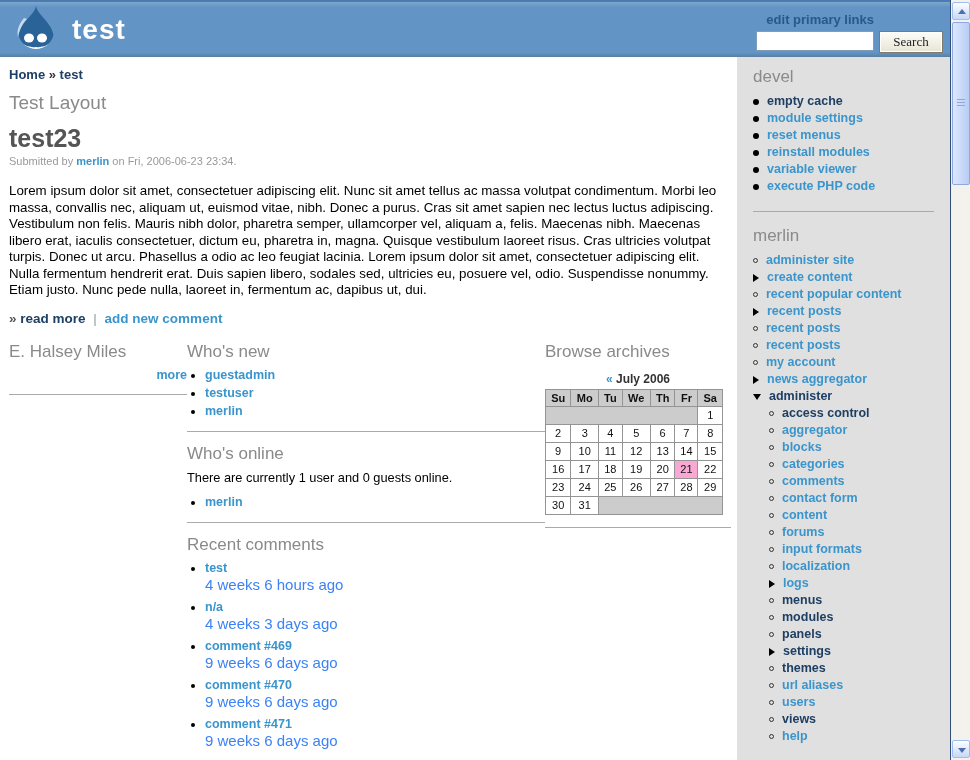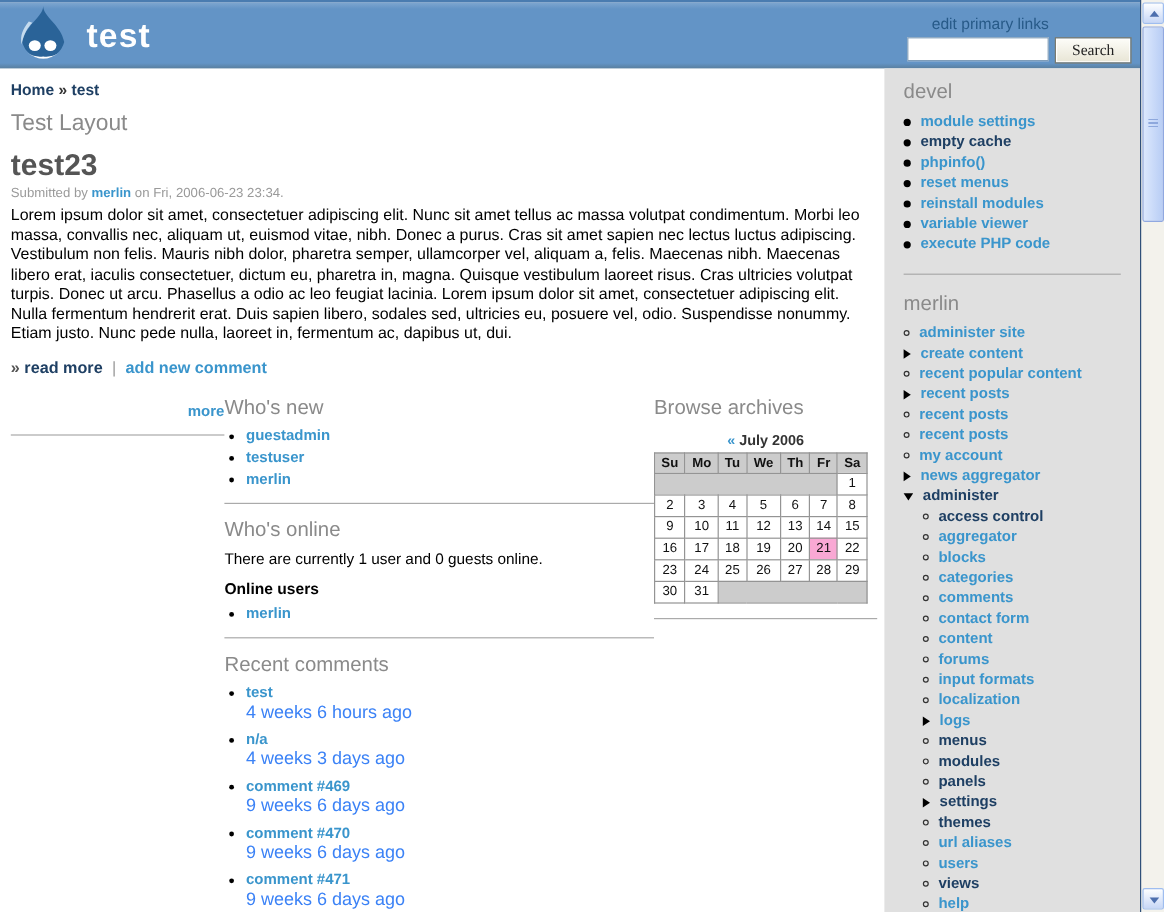--- a/index.html
+++ b/index.html
@@ -16,21 +16,21 @@
   #header {
     position:absolute; top:0; left:0; width:950px; height:57px;
     background:linear-gradient(180deg,#7ea6cf 0%, #6394c6 10%, #6394c6 92%, #597f9f 100%);
     border-top:2px solid #4a7cb0;
   }
   #logo { position:absolute; top:2px; left:10px; width:52px; height:53px; }
   #site-name {
     position:absolute; top:12px; left:72px; color:#fff; font-size:28px; font-weight:bold;
     letter-spacing:1px;
   }
-  #edit-primary { position:absolute; top:10px; right:76px; color:#275a88; font-weight:normal; font-size:13px; }
+  #edit-primary { position:absolute; top:10px; right:76px; color:#275a88; font-weight:bold; font-size:13px; }
   #search-input {
     position:absolute; top:29px; right:76px; width:118px; height:20px;
     border:1px solid #7f9db9; background:#fff; font-size:12px; padding:2px 4px;
   }
   #search-btn {
     position:absolute; top:29px; right:7px; width:64px; height:22px;
     background:linear-gradient(180deg,#fdfdf9,#e8e5d5); border:1px solid #7b7b6f;
     font-size:13px; color:#222; font-family:Liberation Serif, serif; cursor:pointer;
     box-shadow:inset 0 0 0 1px #fff;
   }
@@ -69,21 +69,21 @@
   .blt-circle { flex:0 0 auto; width:5px; height:5px; border:1px solid #333; border-radius:50%; background:transparent; }
   .blt-tri-r  { flex:0 0 auto; width:0; height:0; border-left:6px solid #000; border-top:4px solid transparent; border-bottom:4px solid transparent; }
   .blt-tri-d  { flex:0 0 auto; width:0; height:0; border-top:6px solid #000; border-left:4px solid transparent; border-right:4px solid transparent; }
 
   
   #main { position:absolute; top:57px; left:0; width:737px; height:703px; padding:10px 10px 0 9px; overflow:hidden; }
   #breadcrumb { font-size:13px; font-weight:bold; color:#333; margin-bottom:10px; }
   #breadcrumb a { color:#1e3f63; }
   #page-title { font-size:19px; color:#8a8a8a; font-weight:normal; margin:0 0 10px 0; }
   #node-title { font-size:25px; color:#555; font-weight:bold; margin:0 0 2px 0; }
-  #submitted  { font-size:11px; color:#9a9a9a; margin-bottom:4px; }
+  #submitted  { font-size:11px; color:#9a9a9a; margin-bottom:16px; }
   #submitted a { color:#3a95cc; font-weight:bold; }
   #node-body  { font-size:13.3px; line-height:16.5px; width:724px; margin:0 0 12px 0; }
   #node-links { font-size:13.5px; margin-bottom:16px; }
   #node-links .marker { color:#555; font-weight:bold; }
   #node-links .sep { color:#999; margin:0 4px; }
 
   
   #panels { display:flex; margin-top:16px; }
   .col-left  { width:178px; flex:0 0 auto; }
   .col-mid   { width:358px; flex:0 0 auto; }
@@ -158,36 +158,36 @@
   <div id="node-links">
     <span class="marker">»</span>
     <a class="vlnk">read more</a>
     <span class="sep">|</span>
     <a class="lnk">add new comment</a>
   </div>
 
   <div id="panels">
 
     <div class="col-left">
+      <h3 class="block-title">E. Halsey Miles</h3>
       <div class="more-row"><a class="lnk">more</a></div>
       <hr class="panel-hr">
     </div>
 
     <div class="col-mid">
       <h3 class="block-title">Who's new</h3>
       <ul class="content-list">
         <li><a class="lnk">guestadmin</a></li>
         <li><a class="lnk">testuser</a></li>
         <li><a class="lnk">merlin</a></li>
       </ul>
       <hr class="panel-hr">
 
       <h3 class="block-title">Who's online</h3>
       <div class="online-status">There are currently 1 user and 0 guests online.</div>
-      <div class="online-sub">Online users</div>
       <ul class="content-list">
         <li><a class="lnk">merlin</a></li>
       </ul>
       <hr class="panel-hr">
 
       <h3 class="block-title">Recent comments</h3>
       <ul class="comments-list">
         <li>
           <a class="lnk">test</a>
           <div class="age">4 weeks 6 hours ago</div>
@@ -280,29 +280,25 @@
     </div>
   </div>
 </div>
 
 <div id="sidebar">
 
   <h3 class="block-title">devel</h3>
   <ul class="sb-list">
     <li>
         <span class="blt-disc"></span>
+        <a class="vlnk">empty cache</a>
+      </li>
+    <li>
+        <span class="blt-disc"></span>
         <a class="lnk">module settings</a>
-      </li>
-    <li>
-        <span class="blt-disc"></span>
-        <a class="vlnk">empty cache</a>
-      </li>
-    <li>
-        <span class="blt-disc"></span>
-        <a class="lnk">phpinfo()</a>
       </li>
     <li>
         <span class="blt-disc"></span>
         <a class="lnk">reset menus</a>
       </li>
     <li>
         <span class="blt-disc"></span>
         <a class="lnk">reinstall modules</a>
       </li>
     <li>

